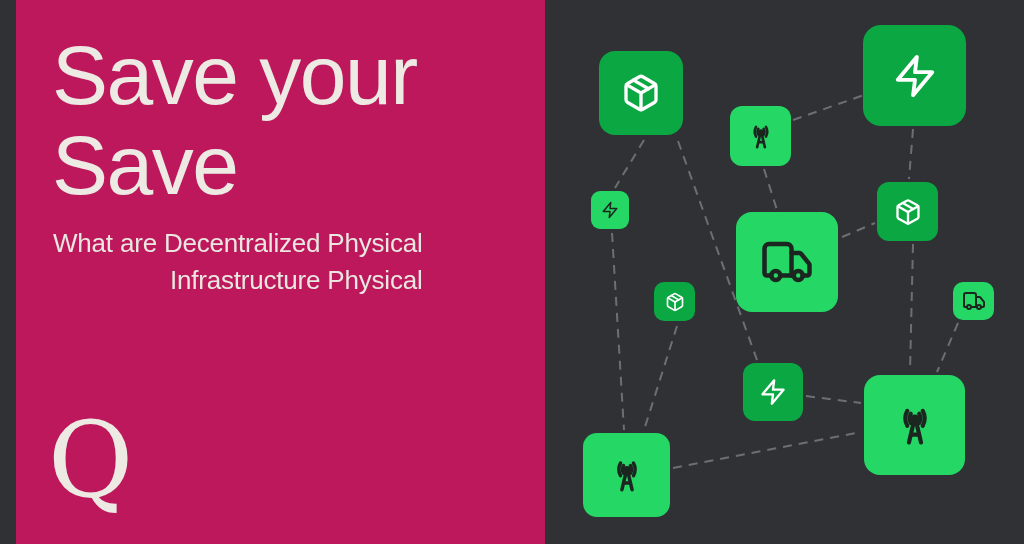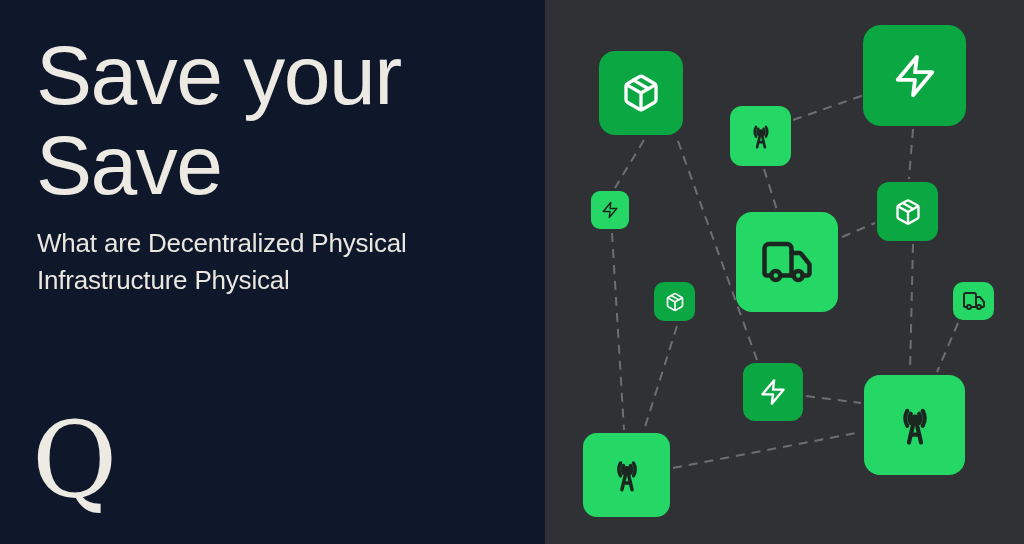--- a/index.html
+++ b/index.html
@@ -2,32 +2,32 @@
 <html><head>
 <meta charset="utf-8">
 <style>
   html,body{margin:0;padding:0;}
   body{
     width:1024px;height:544px;position:relative;overflow:hidden;
     font-family:"Liberation Sans","DejaVu Sans",sans-serif;
     background:#2F3135;
   }
   .left-panel{
-    position:absolute;left:0;top:0;width:659px;height:544px;
-    background:#0f172a;
+    position:absolute;left:16px;top:0;width:659px;height:544px;
+    background:#be185d;
   }
   .page-title{
     position:absolute;left:36px;top:30px;
     font-size:84px;line-height:90px;font-weight:500;
     letter-spacing:-1.5px;color:#ECEAE3;margin:0;
   }
   .page-subtitle{
     position:absolute;left:37px;top:225px;
     font-size:26px;line-height:37px;font-weight:400;
-    letter-spacing:-0.2px;color:#E9E7E0;margin:0;
+    letter-spacing:-0.2px;color:#E9E7E0;margin:0;text-align:right;
   }
   .brand-logo{
     position:absolute;left:32px;top:408px;
     font-family:"DejaVu Serif","Liberation Serif",serif;
     font-size:104px;line-height:104px;color:#ECEAE3;
     font-weight:400;
   }
   .right-panel{
     position:absolute;left:545px;top:0;width:479px;height:544px;
     background:#2F3135;

